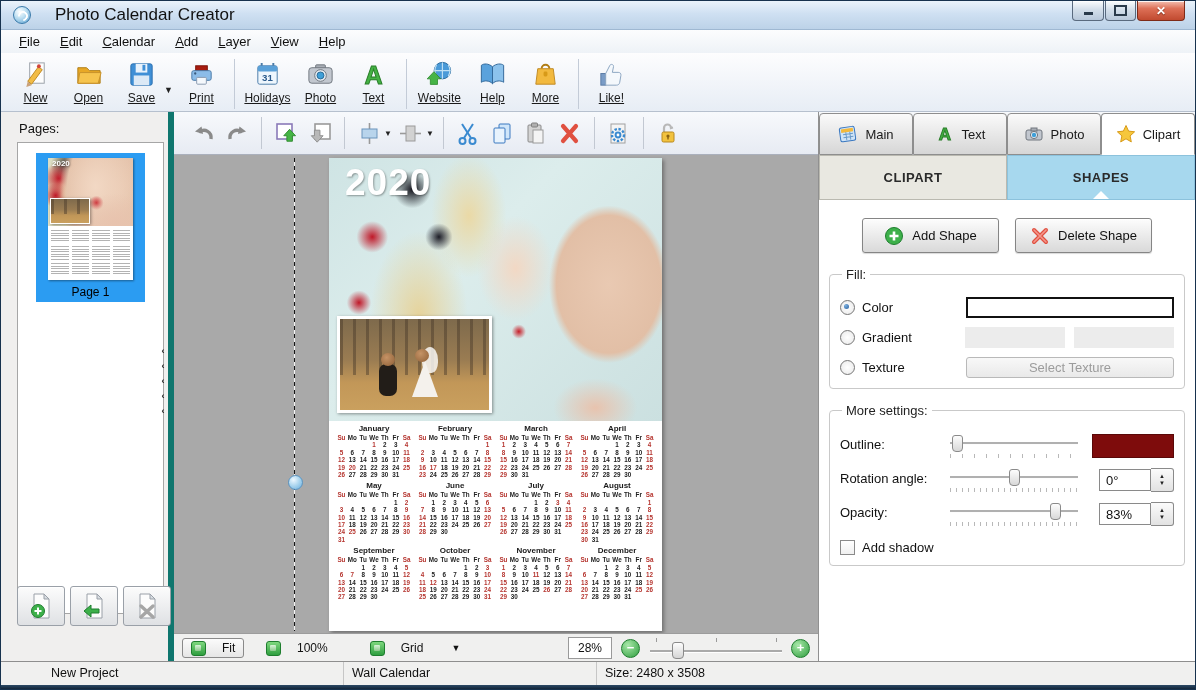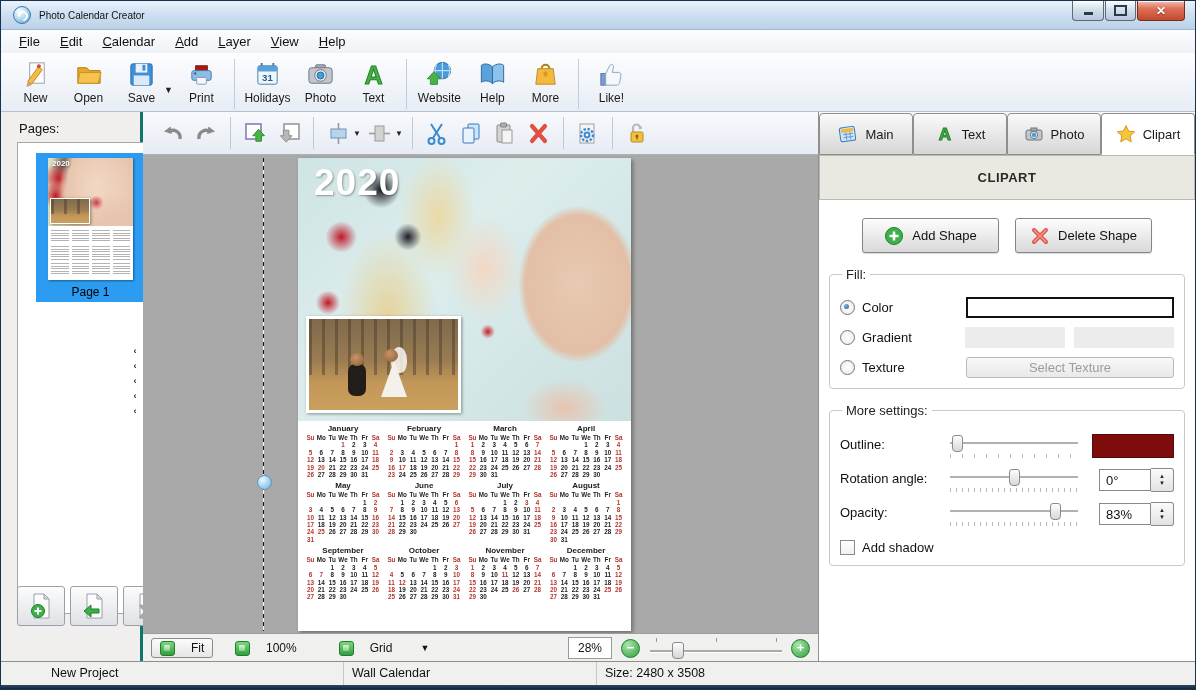--- a/index.html
+++ b/index.html
@@ -3,47 +3,47 @@
 <meta charset="utf-8">
 <style>
   html,body{margin:0;padding:0;}
   body{width:1196px;height:690px;position:relative;font-family:"Liberation Sans",sans-serif;background:#444;overflow:hidden;}
   .window{position:absolute;inset:0;background:#bfd4ea;border:1px solid #17324e;box-sizing:border-box;}
 
   
   .titlebar{position:absolute;left:0;top:0;right:0;height:29px;background:linear-gradient(#eaf3fb,#cfe0f2 45%,#bcd2e8);display:flex;align-items:center;padding-left:12px;box-sizing:border-box;border-bottom:1px solid #9fb8d2;}
   .app-icon{width:16px;height:16px;border-radius:50%;background:radial-gradient(circle at 35% 30%,#ffffff,#bfe0f2 40%,#5aa0d0);border:1px solid #3a7aaa;position:relative;}
   .app-icon::after{content:"";position:absolute;left:4px;top:4px;width:6px;height:6px;border:2px solid #fff;border-radius:50%;border-bottom-color:transparent;transform:rotate(40deg);}
-  .title-text{margin-left:8px;font-size:10px;color:#111;}
+  .title-text{margin-left:24px;font-size:17px;color:#111;}
   .win-controls{position:absolute;top:0;right:10px;display:flex;gap:1px;}
   .win-btn{height:19px;border:1px solid #5a6a7e;border-top:none;border-radius:0 0 4px 4px;background:linear-gradient(#fbfdfe,#d4dfea 45%,#b8c8da);box-shadow:inset 0 1px 0 rgba(255,255,255,.85);display:flex;align-items:center;justify-content:center;cursor:pointer;}
   .win-btn.min{width:30px;} .win-btn.max{width:29px;}
   .win-btn.close{width:46px;background:linear-gradient(#f4c0b2,#dd7057 40%,#c14a30);border-color:#7e2a18;}
   .glyph-min{width:9px;height:3px;background:#2a3a4a;margin-top:6px;}
   .glyph-max{width:9px;height:7px;border:2px solid #2a3a4a;}
   .glyph-close{color:#fff;font-size:12px;font-weight:bold;text-shadow:0 1px 1px #7e2a18;}
 
   
   .menubar{position:absolute;left:0;top:29px;right:0;height:23px;background:linear-gradient(#fcfdfe,#eef2f7);display:flex;align-items:center;padding-left:8px;border-bottom:1px solid #dfe4ea;}
   .menu-item{font-size:13px;color:#111;padding:3px 10px;cursor:default;}
   .menu-item u{text-decoration:underline;}
 
   
   .toolbar{position:absolute;left:0;top:52px;right:0;height:59px;background:linear-gradient(#fdfdfe,#e7edf5);border-bottom:1px solid #b6c0ce;display:flex;align-items:flex-start;padding:4px 0 0 8px;box-sizing:border-box;}
   .tb-btn{width:53px;display:flex;flex-direction:column;align-items:center;gap:1px;padding-top:2px;cursor:pointer;}
   .tb-btn svg{width:31px;height:31px;}
-  .tb-label{font-size:12px;color:#1a1a1a;white-space:nowrap;}
+  .tb-label{font-size:12px;color:#1a1a1a;white-space:nowrap;text-decoration:underline;}
   .tb-sep{width:1px;align-self:stretch;background:#c3cbd7;margin:2px 6px;}
   .save-drop{font-size:9px;color:#222;align-self:center;margin:12px 2px 0 -4px;}
 
   
   .content{position:absolute;left:0;top:111px;right:0;bottom:27px;display:flex;}
 
   
-  .left-panel{width:142px;background:#f0efee;position:relative;flex:none;border-right:3px solid #0f766e;box-sizing:border-box;}
+  .left-panel{width:173px;background:#f0efee;position:relative;flex:none;border-right:6px solid #0f766e;box-sizing:border-box;}
   .pages-label{position:absolute;left:18px;top:9px;font-size:13px;color:#111;}
   .pages-list{position:absolute;left:16px;top:30px;width:147px;height:472px;background:#fff;border:1px solid #a6a6a6;box-sizing:border-box;}
   .page-item{margin:10px auto 0;width:109px;height:149px;background:#2b9cf2;position:relative;cursor:pointer;}
   .page-thumb{position:absolute;left:12px;top:5px;width:85px;height:122px;background:#fff;box-shadow:1px 1px 2px rgba(0,0,0,.4);}
   .page-item-label{position:absolute;bottom:3px;left:0;right:0;text-align:center;color:#000000;font-size:12px;}
   .pages-buttons{position:absolute;left:16px;bottom:36px;display:flex;gap:5px;}
   .pg-btn{width:46px;height:38px;border:1px solid #9aa0a8;border-radius:3px;background:linear-gradient(#fcfcfc,#dfe1e4);display:flex;align-items:center;justify-content:center;cursor:pointer;box-shadow:inset 0 1px 0 #fff;}
   .pg-btn svg{width:26px;height:28px;}
   .collapse-handle{position:absolute;right:1px;top:232px;width:8px;display:flex;flex-direction:column;align-items:center;cursor:pointer;}
   .collapse-handle span{font-size:9px;line-height:15px;color:#222;font-weight:bold;}
@@ -1070,20 +1070,23 @@
           <svg viewBox="0 0 20 20">
               <path d="M10 1.5 l2.6 5.6 6 .7 -4.5 4.1 1.2 6 -5.3-3.1 -5.3 3.1 1.2-6 -4.5-4.1 6-.7z" fill="#f6c73c" stroke="#d89a18"></path>
             </svg>
           <span>Clipart</span>
         </div>
       </div>
       <div class="rp-subtabs">
         <div class="rp-subtab">
             <span>CLIPART</span>
           </div>
+        <div class="rp-subtab active">
+            <span>SHAPES</span>
+          </div>
       </div>
       <div class="rp-content">
         <div class="shape-buttons">
           <div class="shape-btn">
             <svg viewBox="0 0 20 20">
                 <circle cx="10" cy="10" r="8.5" fill="#3db04a" stroke="#1e7e2e"></circle>
                 <path d="M10 5.5 v9 M5.5 10 h9" stroke="#fff" stroke-width="2.6"></path>
               </svg>
             <span>Add Shape</span>
           </div>

